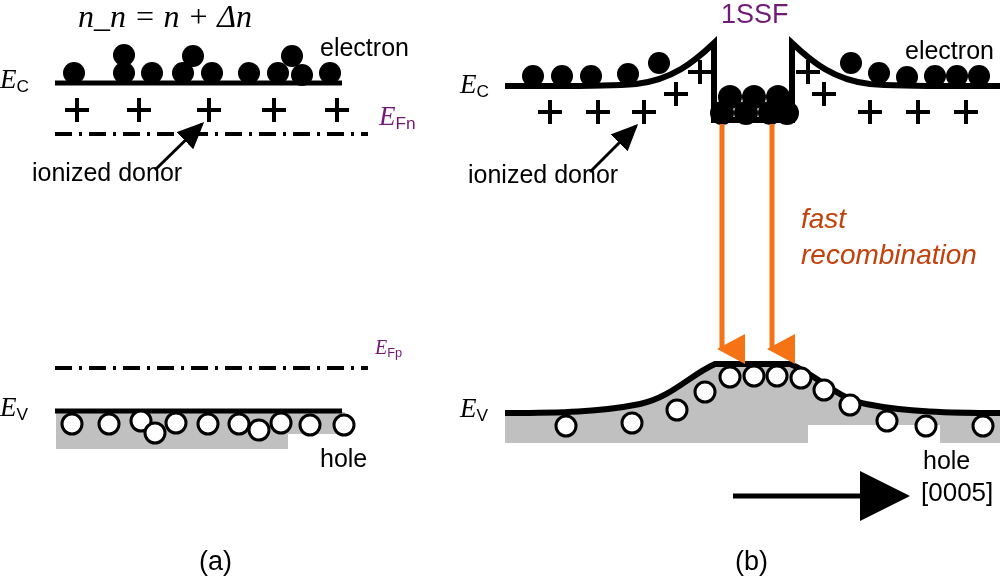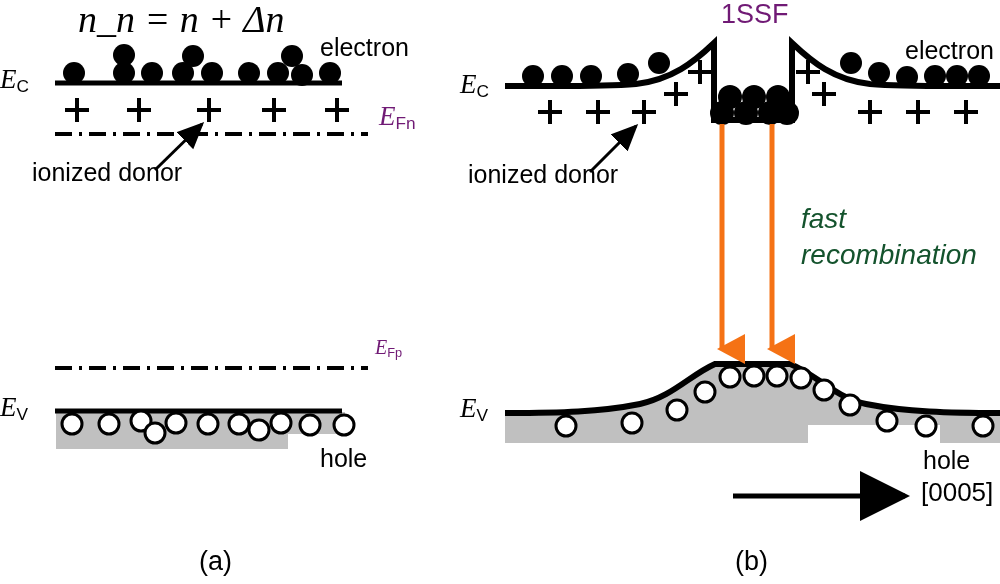--- a/index.html
+++ b/index.html
@@ -35,21 +35,21 @@
     font-family: "Liberation Serif", serif;
     font-style: italic;
   }
   .sub-up {
     font-family: "Liberation Sans", sans-serif;
     font-style: normal;
     font-size: 0.64em;
     vertical-align: -0.26em;
   }
   .red { color: #701a75; }
-  .orange { color: #14532d; }
+  .orange { color: #c2410c; }
   .ital-sans { font-style: italic; }
 </style>
 </head>
 <body>
 
 <div id="root">
 
   <svg id="scene" viewBox="0 0 1000 584">
     <defs>
       <marker id="arrowBlack" markerWidth="12" markerHeight="12" refX="9" refY="5" orient="auto" markerUnits="strokeWidth">
@@ -244,21 +244,21 @@
     </g>
 
     <g>
       <line x1="722" y1="124" x2="722" y2="349" stroke="#f57215" stroke-width="5" marker-end="url(#arrowOrange)"></line>
       <line x1="772" y1="124" x2="772" y2="349" stroke="#f57215" stroke-width="5" marker-end="url(#arrowOrange)"></line>
     </g>
 
     <line x1="733" y1="496" x2="905" y2="496" stroke="#000000" stroke-width="5" marker-end="url(#arrowBlack)"></line>
   </svg>
 
-  <div class="lbl math" style="left:78px; top:0px; font-size:38px;">
+  <div class="lbl math" style="left:78px; top:0px; font-size:32px;">
     <span>n_n = n + Δn</span>
   </div>
 
   <div class="lbl math" style="left:0px; top:66px; font-size:27px;">
     <span>E</span><span class="sub-up">C</span>
   </div>
 
   <div class="lbl math red" style="left:379px; top:103px; font-size:27px;">
     <span>E</span><span class="sub-up">Fn</span>
   </div>

